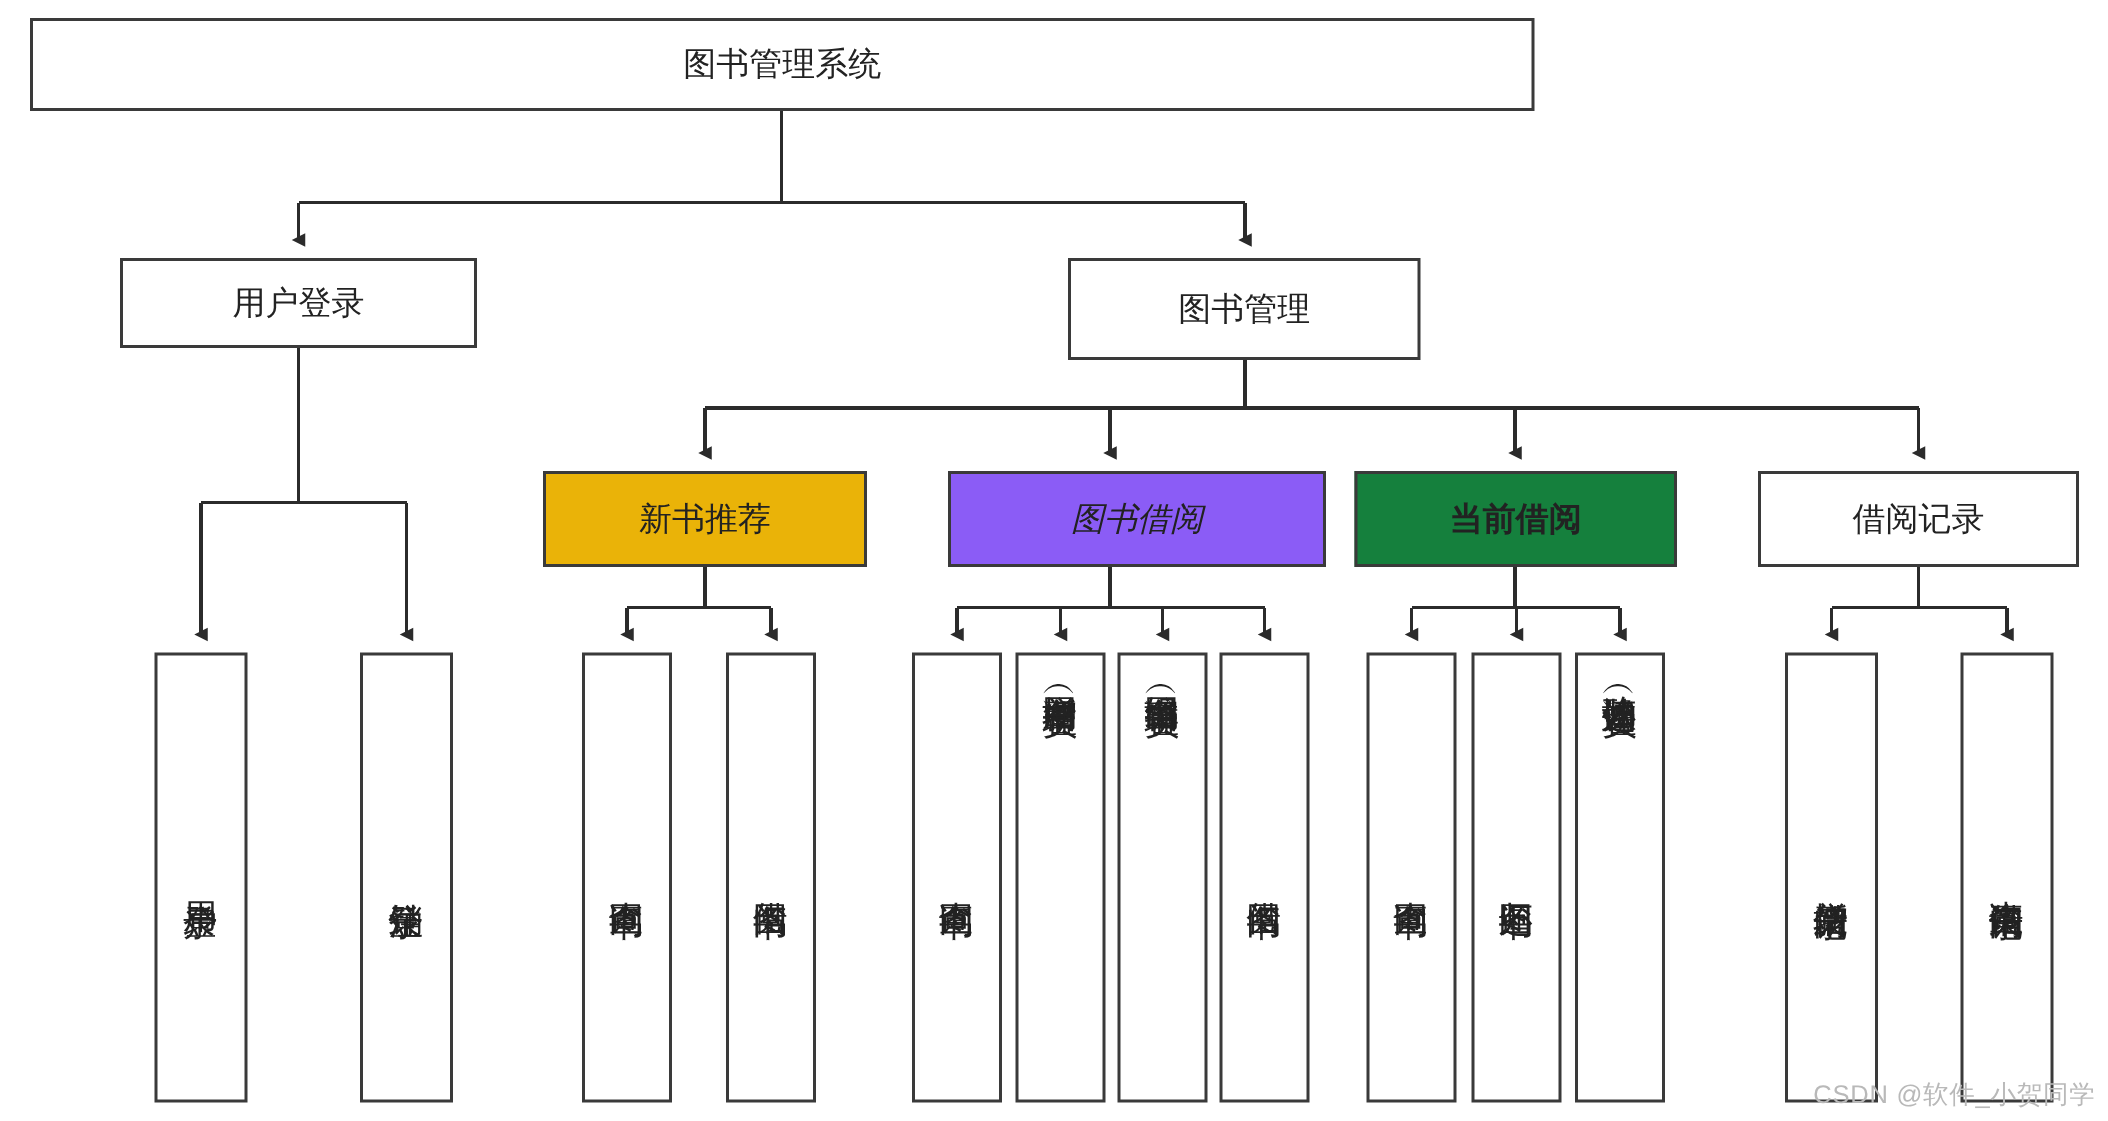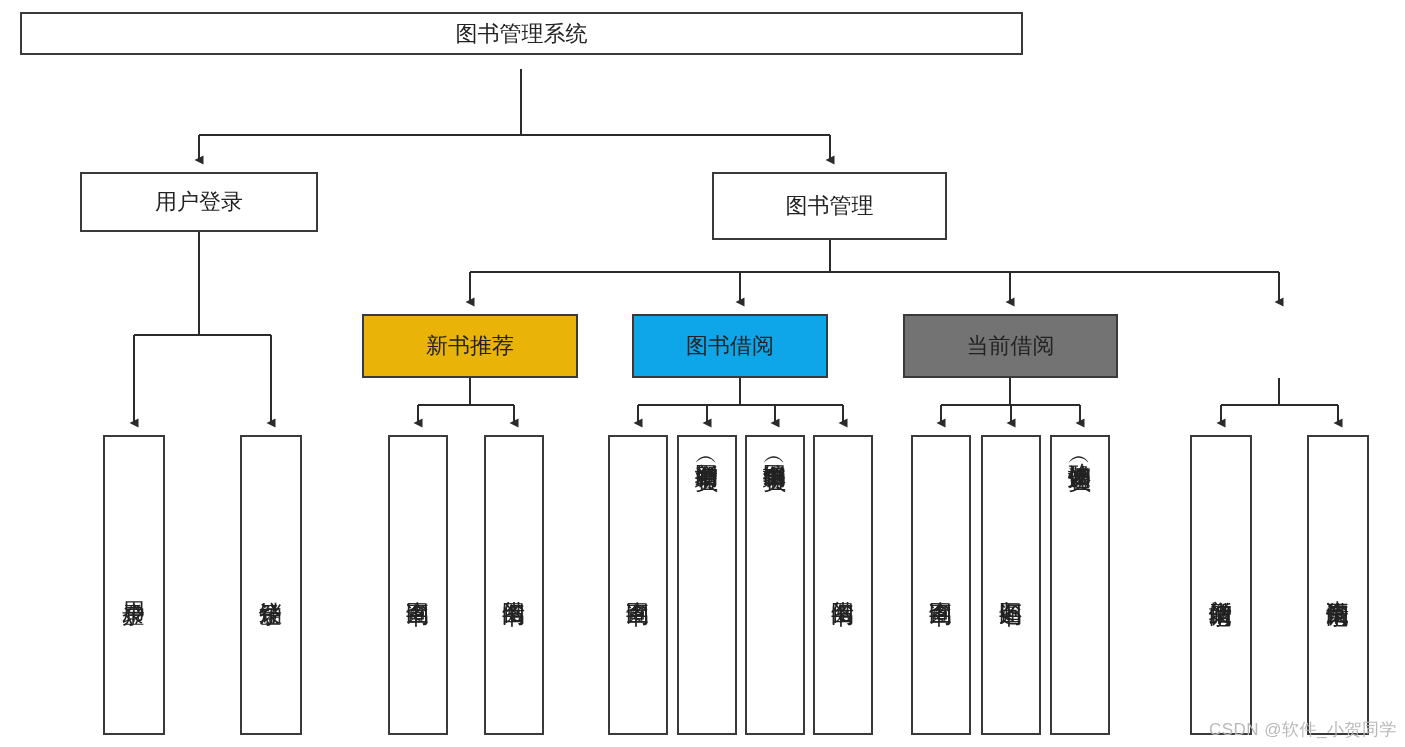--- a/index.html
+++ b/index.html
@@ -122,46 +122,49 @@
       <path d="M 1080 405 L 1080 423" marker-end="url(#arrowhead)"></path>
 
       <path d="M 1279 378 L 1279 405"></path>
       <path d="M 1221 405 L 1338 405"></path>
       <path d="M 1221 405 L 1221 423" marker-end="url(#arrowhead)"></path>
       <path d="M 1338 405 L 1338 423" marker-end="url(#arrowhead)"></path>
 
     </g>
   </svg>
 
-  <div class="node horizontal" style="left: 20px; top: 12px; width: 1003px; height: 43px; border-color: rgb(58, 58, 58); background: rgb(255, 255, 255); color: rgb(34, 34, 34);">
+  <div class="node horizontal" style="left: 20px; top: 12px; width: 1003px; height: 62px; border-color: rgb(58, 58, 58); background: rgb(255, 255, 255); color: rgb(34, 34, 34);">
     <span class="node-label">图书管理系统</span>
   </div>
 
   <div class="node horizontal" style="left: 80px; top: 172px; width: 238px; height: 60px; border-color: rgb(58, 58, 58); background: rgb(255, 255, 255); color: rgb(34, 34, 34);">
     <span class="node-label">用户登录</span>
   </div>
   <div class="node horizontal" style="left: 712px; top: 172px; width: 235px; height: 68px; border-color: rgb(58, 58, 58); background: rgb(255, 255, 255); color: rgb(34, 34, 34);">
     <span class="node-label">图书管理</span>
   </div>
 
   <div class="node vertical centered" style="left: 103px; top: 435px; width: 62px; height: 300px; border-color: rgb(58, 58, 58); background: rgb(255, 255, 255); color: rgb(34, 34, 34);">
     <span class="node-label">用户登录</span>
   </div>
   <div class="node vertical centered" style="left: 240px; top: 435px; width: 62px; height: 300px; border-color: rgb(58, 58, 58); background: rgb(255, 255, 255); color: rgb(34, 34, 34);">
     <span class="node-label">注销登录</span>
   </div>
 
   <div class="node horizontal" style="left: 362px; top: 314px; width: 216px; height: 64px; border-color: rgb(58, 58, 58); background: #eab308; color: rgb(34, 34, 34);">
     <span class="node-label">新书推荐</span>
   </div>
-  <div class="node horizontal" style="left: 632px; top: 314px; width: 196px; height: 64px; border-color: rgb(58, 58, 58); background: #0ea5e9; color: rgb(34, 34, 34);">
+  <div class="node horizontal" style="left: 632px; top: 314px; width: 252px; height: 64px; border-color: rgb(58, 58, 58); background: #8b5cf6; color: rgb(34, 34, 34); font-style: italic;">
     <span class="node-label">图书借阅</span>
   </div>
-  <div class="node horizontal" style="left: 903px; top: 314px; width: 215px; height: 64px; border-color: rgb(58, 58, 58); background: #737373; color: rgb(34, 34, 34);">
+  <div class="node horizontal" style="left: 903px; top: 314px; width: 215px; height: 64px; border-color: rgb(58, 58, 58); background: #15803d; color: rgb(34, 34, 34); font-weight: bold;">
     <span class="node-label">当前借阅</span>
+  </div>
+  <div class="node horizontal" style="left: 1172px; top: 314px; width: 214px; height: 64px; border-color: rgb(58, 58, 58); background: rgb(255, 255, 255); color: rgb(34, 34, 34);">
+    <span class="node-label">借阅记录</span>
   </div>
 
   <div class="node vertical centered" style="left: 388px; top: 435px; width: 60px; height: 300px; border-color: rgb(58, 58, 58); background: rgb(255, 255, 255); color: rgb(34, 34, 34);">
     <span class="node-label">查询图书</span>
   </div>
   <div class="node vertical centered" style="left: 484px; top: 435px; width: 60px; height: 300px; border-color: rgb(58, 58, 58); background: rgb(255, 255, 255); color: rgb(34, 34, 34);">
     <span class="node-label">借阅图书</span>
   </div>
 
   <div class="node vertical centered" style="left: 608px; top: 435px; width: 60px; height: 300px; border-color: rgb(58, 58, 58); background: rgb(255, 255, 255); color: rgb(34, 34, 34);">

